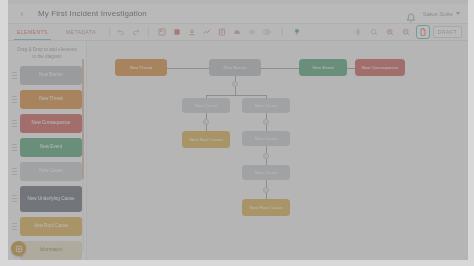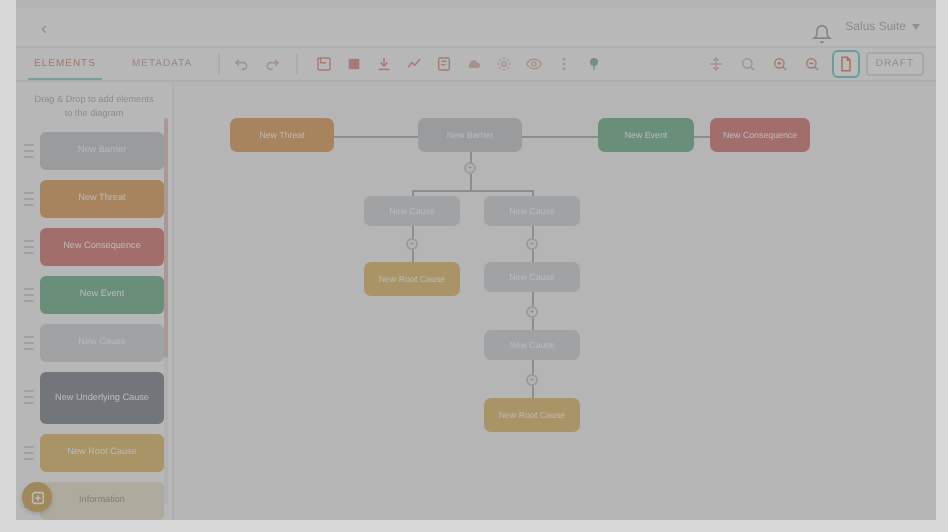--- a/index.html
+++ b/index.html
@@ -155,20 +155,21 @@
   }
   .connector { position:absolute; background:#9e9e9e; }
 </style>
 </head>
 <body>
 
 <div id="app">
 
   <div class="header">
     <div class="back-btn">‹</div>
+    <div class="page-title">My First Incident Investigation</div>
     <div class="header-right">
       <span class="bell-icon">
         <svg viewBox="0 0 24 24" fill="none" stroke="#8d8d8d" stroke-width="2">
             <path d="M18 8a6 6 0 10-12 0c0 7-3 9-3 9h18s-3-2-3-9"></path>
             <path d="M13.7 21a2 2 0 01-3.4 0"></path>
           </svg>
       </span>
       <span class="suite-sel">
         <span>Salus Suite</span>
         <span class="caret"></span>

